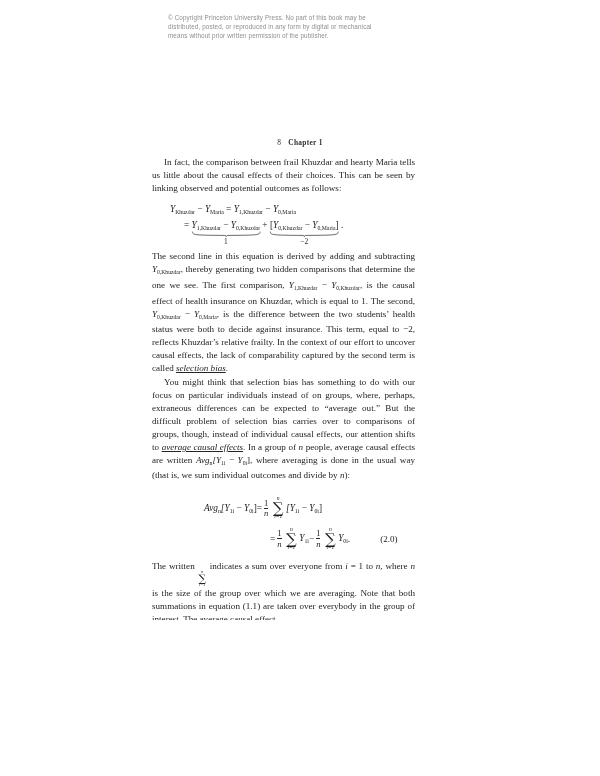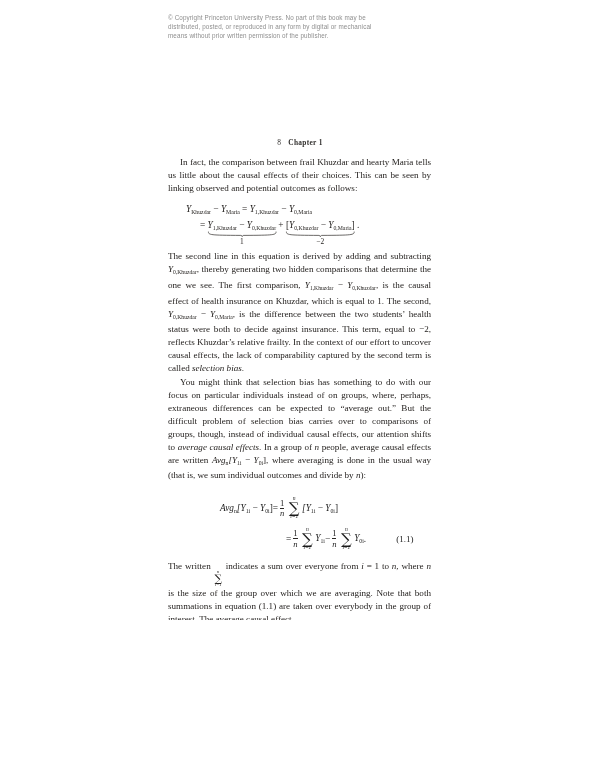--- a/index.html
+++ b/index.html
@@ -42,36 +42,36 @@
     font-size: 7.4px;
     letter-spacing: 0.04em;
     color: #33312f;
     font-weight: bold;
   }
   .runhead .folio { font-weight: normal; margin-right: 7px; }
 
   
   .col {
     position: absolute;
-    left: 168px;
+    left: 152px;
     top: 156px;
     width: 263px;
   }
   p.body {
     margin: 0;
     font-size: 9.1px;
     line-height: 13.05px;
     text-align: justify;
     text-indent: 12px;
     color: #262321;
     -webkit-hyphens: none;
     hyphens: none;
   }
   p.body.cont { text-indent: 0; }
-  .ital { font-style: italic; }
+  .ital { font-style: italic; text-decoration: underline; }
 
   
   .m {
     font-family: "Liberation Serif", "DejaVu Serif", serif;
     font-style: italic;
     white-space: nowrap;
   }
   .m sub {
     font-style: normal;
     font-size: 0.62em;
@@ -266,21 +266,21 @@
             <span class="num">1</span>
             <span class="den">n</span>
           </span>
           <span class="sum">
             <span class="lim">n</span>
             <span class="big">∑</span>
             <span class="lim">i=1</span>
           </span>
           <span class="m"><span>Y</span><sub>0i</sub></span>
           <span class="up">.</span>
-          <span class="eqtag">(1.1)</span>
+          <span class="eqtag">(2.0)</span>
       </div>
     </div>
 
     <p class="body cont"><span>The written </span><span class="insum">
           <span class="lim">n</span>
           <span class="big">∑</span>
           <span class="lim">i=1</span>
         </span><span> indicates a sum over everyone from </span><span class="m"><span>i</span><span class="up"> = 1</span></span><span> to </span><span class="m">n</span><span>, where </span><span class="m">n</span><span> is the size of the group over which we are averaging. Note that both summations in equation (1.1) are taken over everybody in the group of interest. The average causal effect</span></p>
 
   </div>

